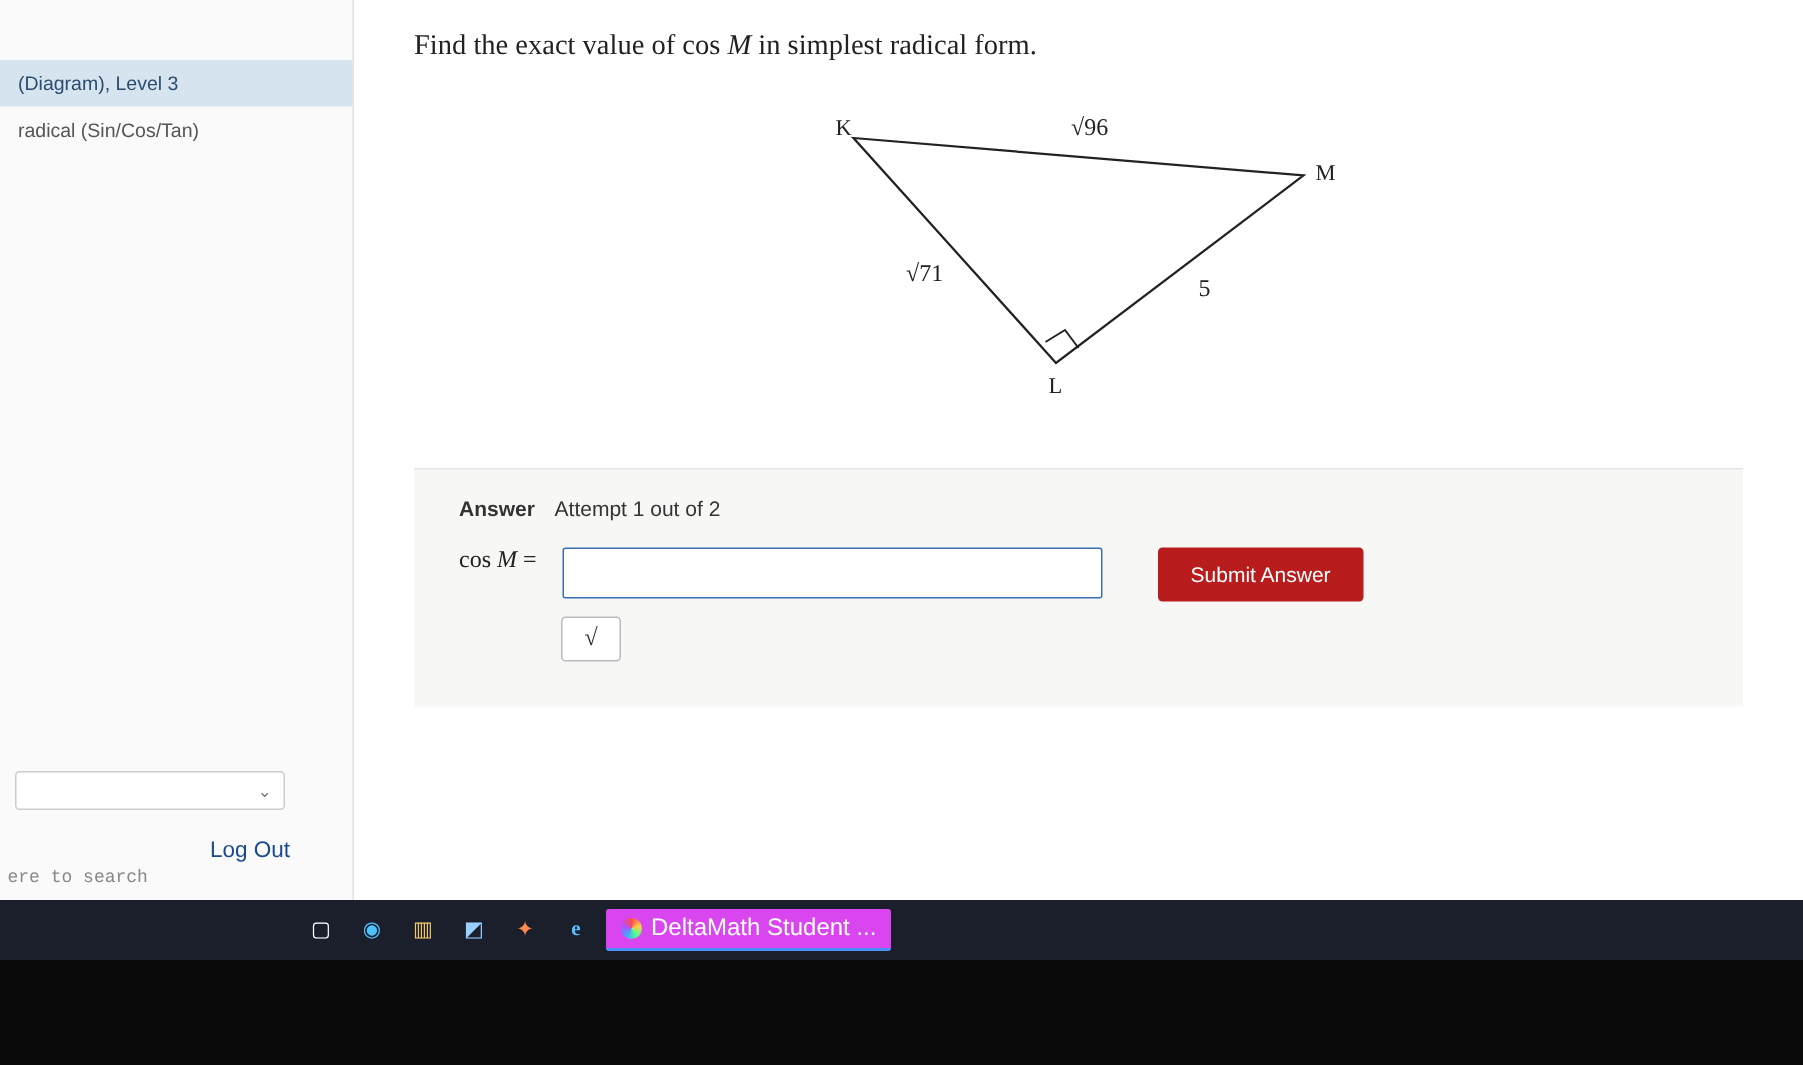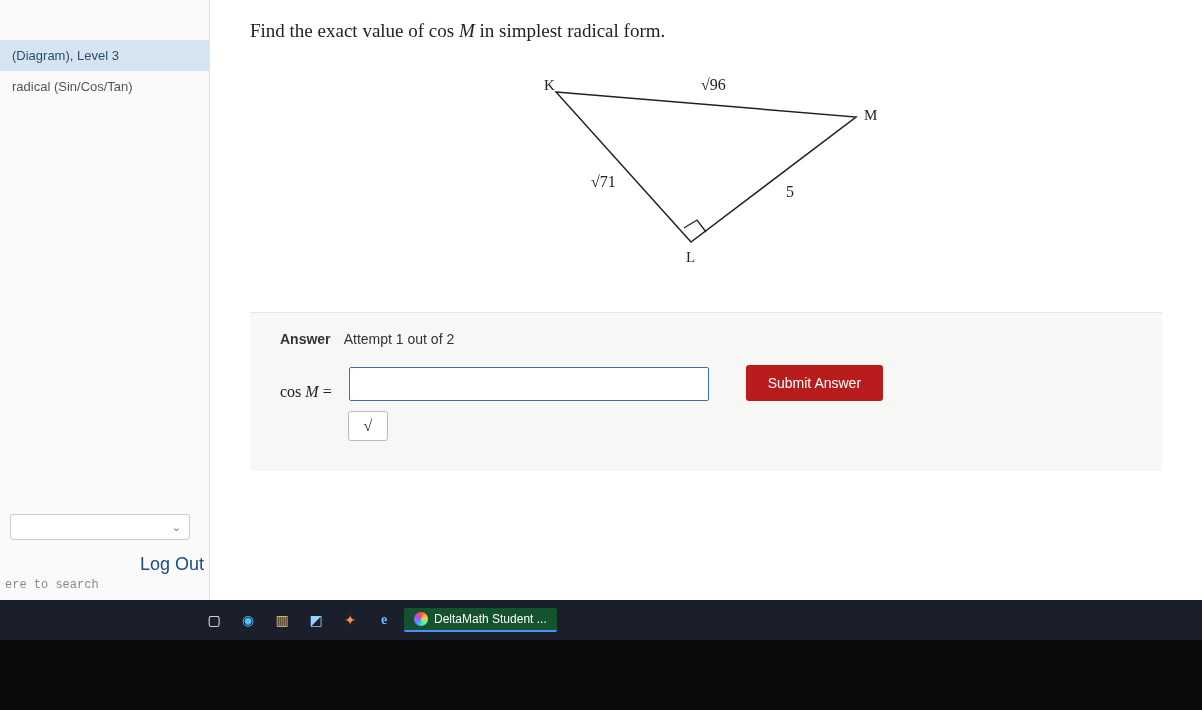--- a/index.html
+++ b/index.html
@@ -11,21 +11,21 @@
     overflow: hidden;
     position: relative;
   }
   .screen {
     display: flex;
     width: 100%;
     height: 600px;
     background: #fff;
   }
   .sidebar {
-    width: 210px;
+    width: 236px;
     background: #fafafa;
     border-right: 1px solid #e0e0e0;
     padding-top: 40px;
     font-family: Arial, sans-serif;
     font-size: 13px;
     color: #555;
     position: relative;
   }
   .sidebar-item {
     padding: 8px 12px;
@@ -48,21 +48,21 @@
     align-items:center;
     justify-content:flex-end;
     padding-right:8px;
     color:#777;
     font-size:11px;
   }
   .logout {
     position: absolute;
     bottom: 25px;
     left: 140px;
-    font-size: 18px;
+    font-size: 15px;
     color: #1a4b8c;
     cursor: pointer;
     font-family: Arial, sans-serif;
   }
   .main {
     flex: 1;
     padding: 20px 40px;
     position: relative;
     background:#fff;
   }
@@ -89,21 +89,21 @@
   }
   .answer-header {
     font-family: Arial, sans-serif;
     font-size: 14px;
     color: #333;
     margin-bottom: 18px;
   }
   .answer-header b { font-weight: bold; margin-right: 10px; }
   .answer-row {
     display: flex;
-    align-items: flex-end;
+    align-items: flex-start;
     gap: 17px;
   }
   .cosm {
     font-family: Georgia, serif;
     font-size: 16px;
     color:#222;
   }
   .answer-input {
     width: 360px;
     height: 34px;
@@ -165,24 +165,24 @@
     width: 28px;
     height: 28px;
     display:flex;
     align-items:center;
     justify-content:center;
     color:#fff;
     font-size:14px;
     cursor:pointer;
   }
   .task-active {
-    background: #14532d;
+    background: #d946ef;
     padding: 4px 10px;
     color: #fff;
-    font-size: 12px;
+    font-size: 16px;
     font-family: Arial, sans-serif;
     border-radius: 2px;
     display:flex;
     align-items:center;
     gap:6px;
     border-bottom: 2px solid #4a90ff;
   }
   .task-active .dot {
     width:14px;height:14px;border-radius:50%;
     background: conic-gradient(#ff4c4c, #ffcd4c, #4cff8f, #4c9fff, #b64cff, #ff4c4c);

